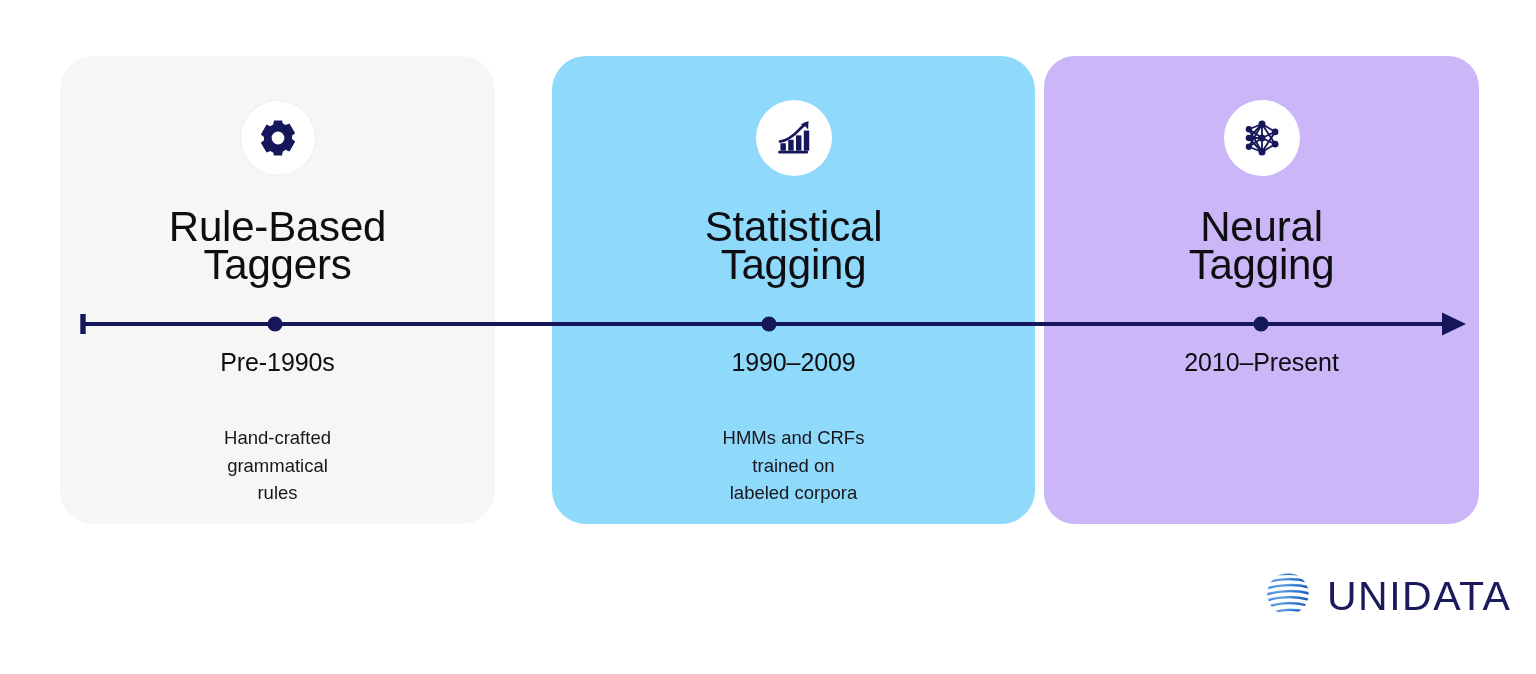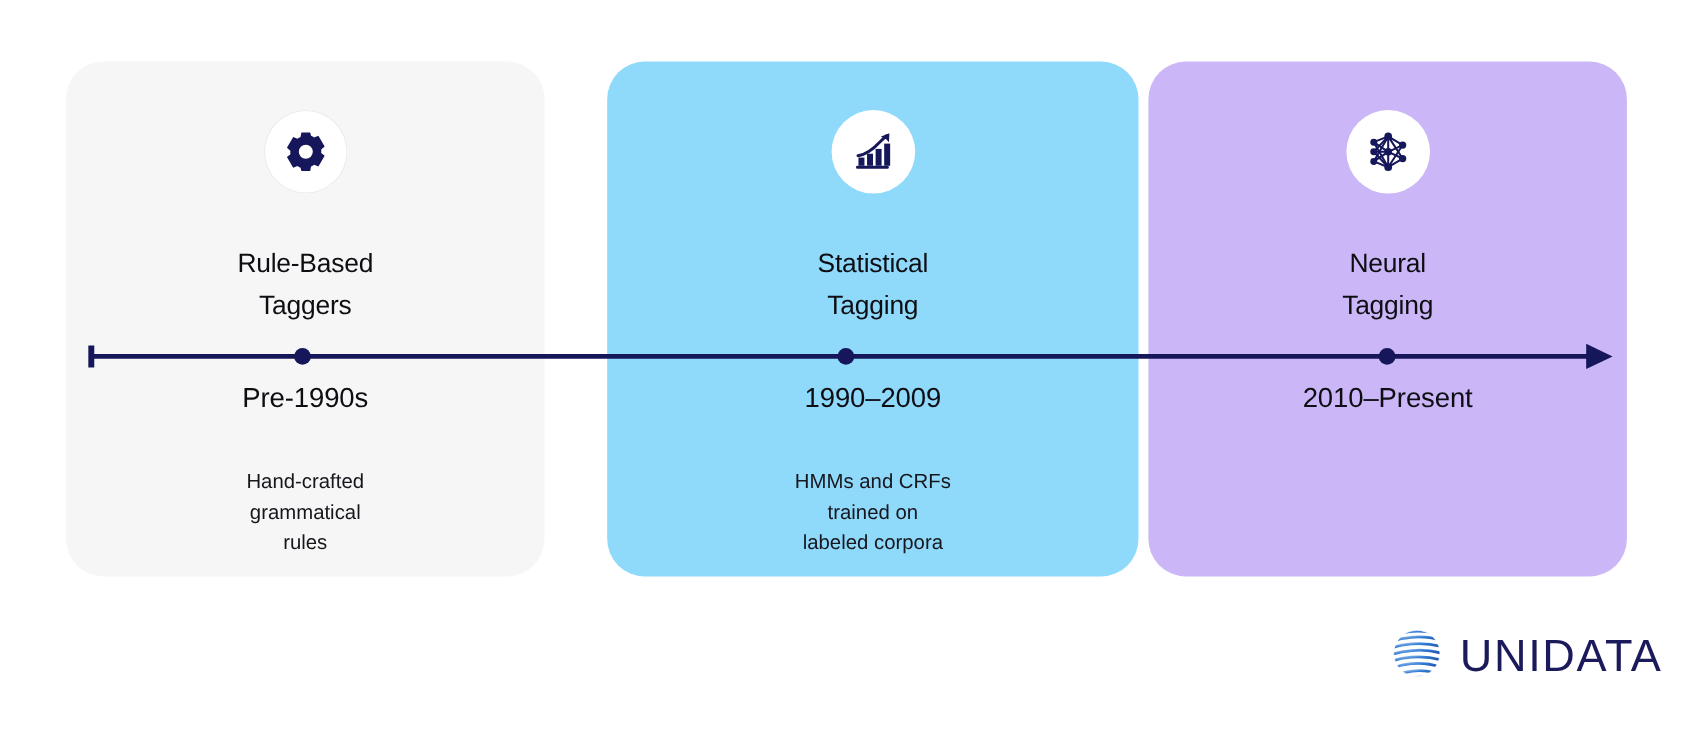--- a/index.html
+++ b/index.html
@@ -23,21 +23,21 @@
   
   .card {
     position: absolute;
     top: 56px;
     height: 468px;
     border-radius: 34px;
   }
 
   #card-0 { left: 60px;   width: 435px; background: #f6f6f6; }
   #card-1 { left: 552px;  width: 483px; background: #8fd9fb; }
-  #card-2 { left: 1044px; width: 435px; background: #cbb6f7; }
+  #card-2 { left: 1044px; width: 435px; background: #cbb6f7; border-radius: 31px; }
 
   
   .icon-badge {
     position: absolute;
     top: 44px;
     left: 50%;
     transform: translateX(-50%);
     width: 76px;
     height: 76px;
     border-radius: 50%;
@@ -49,27 +49,26 @@
   #card-0 .icon-badge { box-shadow: 0 0 0 1px #ebebee inset; }
   .icon-badge svg { display: block; }
 
   
   .card-title {
     position: absolute;
     top: 152px;
     left: 0;
     width: 100%;
     text-align: center;
-    font-size: 24px;
+    font-size: 42px;
     line-height: 38px;
     font-weight: 400;
     color: #0d0d12;
     letter-spacing: -0.2px;
     white-space: pre-line;
-    margin-top: 13px;
   }
 
   
   .card-period {
     position: absolute;
     top: 291px;
     left: 0;
     width: 100%;
     text-align: center;
     font-size: 25px;

